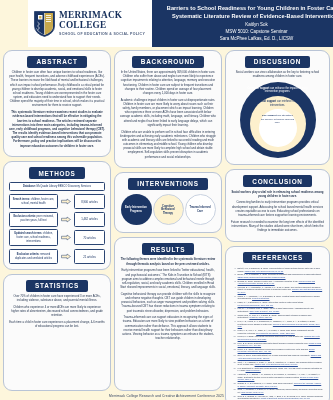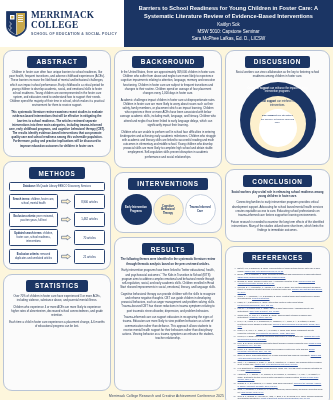--- a/index.html
+++ b/index.html
@@ -2,21 +2,21 @@
 <html><head>
 <meta charset="utf-8">
 <style>
   * { box-sizing: border-box; margin: 0; padding: 0; }
   html, body {
     width: 333px; height: 400px;
     font-family: "Liberation Sans", sans-serif;
     background: #fdf6dc;
     overflow: hidden;
   }
-  #poster { position: relative; width: 333px; height: 400px; background: #fdf6dc; }
+  #poster { position: relative; width: 333px; height: 400px; background: #fdf6dc; padding-left: 28px; }
 
   
   .header { display: flex; height: 47px; width: 333px; }
   .logo-block {
     width: 124px; background: #ffffff;
     display: flex; align-items: center; padding: 3px 4px 3px 6px; gap: 4px;
   }
   .crest { width: 21px; height: 26px; flex: 0 0 21px; }
   .logo-text { display: flex; flex-direction: column; justify-content: center; }
   .logo-name {

